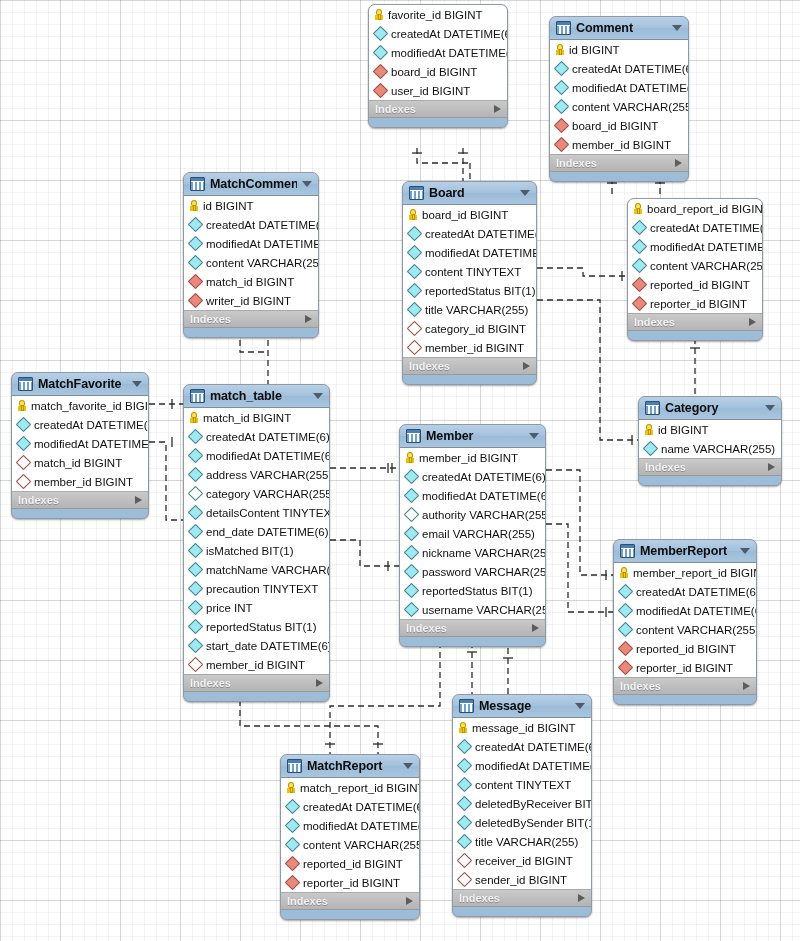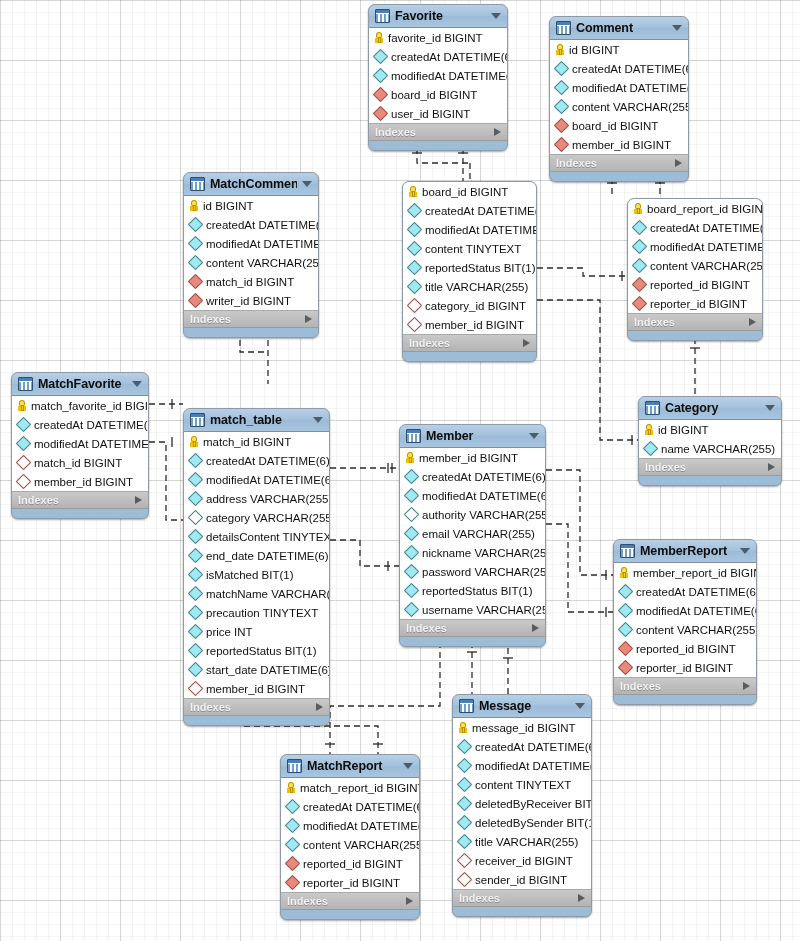--- a/index.html
+++ b/index.html
@@ -149,25 +149,20 @@
     <line x1="467" y1="652" x2="477" y2="652"></line>
     <line x1="503" y1="658" x2="513" y2="658"></line>
 
     <path class="dash" d="M440,642 L440,706 L330,706 L330,754"></path>
     <path class="dash" d="M240,690 L240,726 L378,726 L378,754"></path>
     <line x1="325" y1="744" x2="335" y2="744"></line>
     <line x1="373" y1="744" x2="383" y2="744"></line>
   </svg>
 
 <div class="tbl" style="left: 368px; top: 4px; width: 140px;">
-      <div class="hdr">
-        <span class="tbl-icon"></span>
-        <span class="title">Favorite</span>
-        <span class="caret"></span>
-      </div>
       <div class="cols">
         <div class="col">
           <span class="ic key"></span>
           <span>favorite_id BIGINT</span>
         </div>
         <div class="col">
           <span class="ic d"></span>
           <span>createdAt DATETIME(6)</span>
         </div>
         <div class="col">
@@ -259,20 +254,25 @@
           <span>writer_id BIGINT</span>
         </div>
       </div>
       <div class="idx">
         <span class="lbl">Indexes</span>
         <span class="tri"></span>
       </div>
       <div class="foot"></div>
     </div>
     <div class="tbl" style="left: 402px; top: 181px; width: 135px;">
+      <div class="hdr">
+        <span class="tbl-icon"></span>
+        <span class="title">Board</span>
+        <span class="caret"></span>
+      </div>
       <div class="cols">
         <div class="col">
           <span class="ic key"></span>
           <span>board_id BIGINT</span>
         </div>
         <div class="col">
           <span class="ic d"></span>
           <span>createdAt DATETIME(6)</span>
         </div>
         <div class="col">
@@ -366,21 +366,21 @@
           <span class="ic d hollow"></span>
           <span>member_id BIGINT</span>
         </div>
       </div>
       <div class="idx">
         <span class="lbl">Indexes</span>
         <span class="tri"></span>
       </div>
       <div class="foot"></div>
     </div>
-    <div class="tbl" style="left: 183px; top: 384px; width: 147px; margin-top: 24px;">
+    <div class="tbl" style="left: 183px; top: 384px; width: 147px;">
       <div class="hdr">
         <span class="tbl-icon"></span>
         <span class="title">match_table</span>
         <span class="caret"></span>
       </div>
       <div class="cols">
         <div class="col">
           <span class="ic key"></span>
           <span>match_id BIGINT</span>
         </div>

